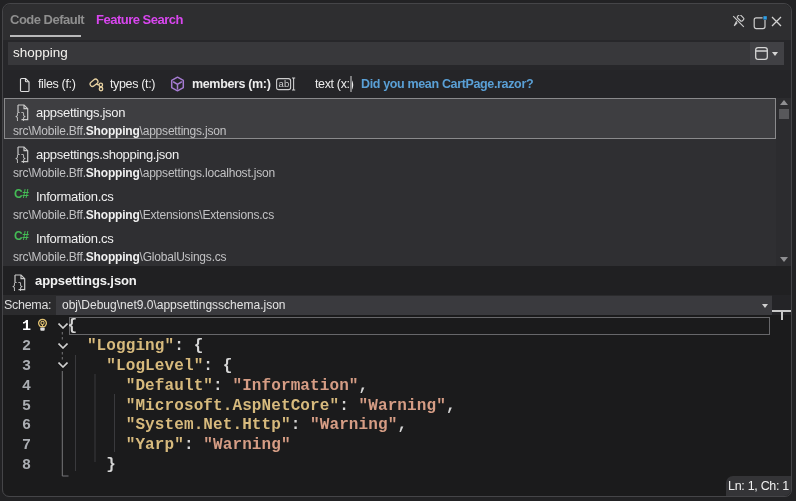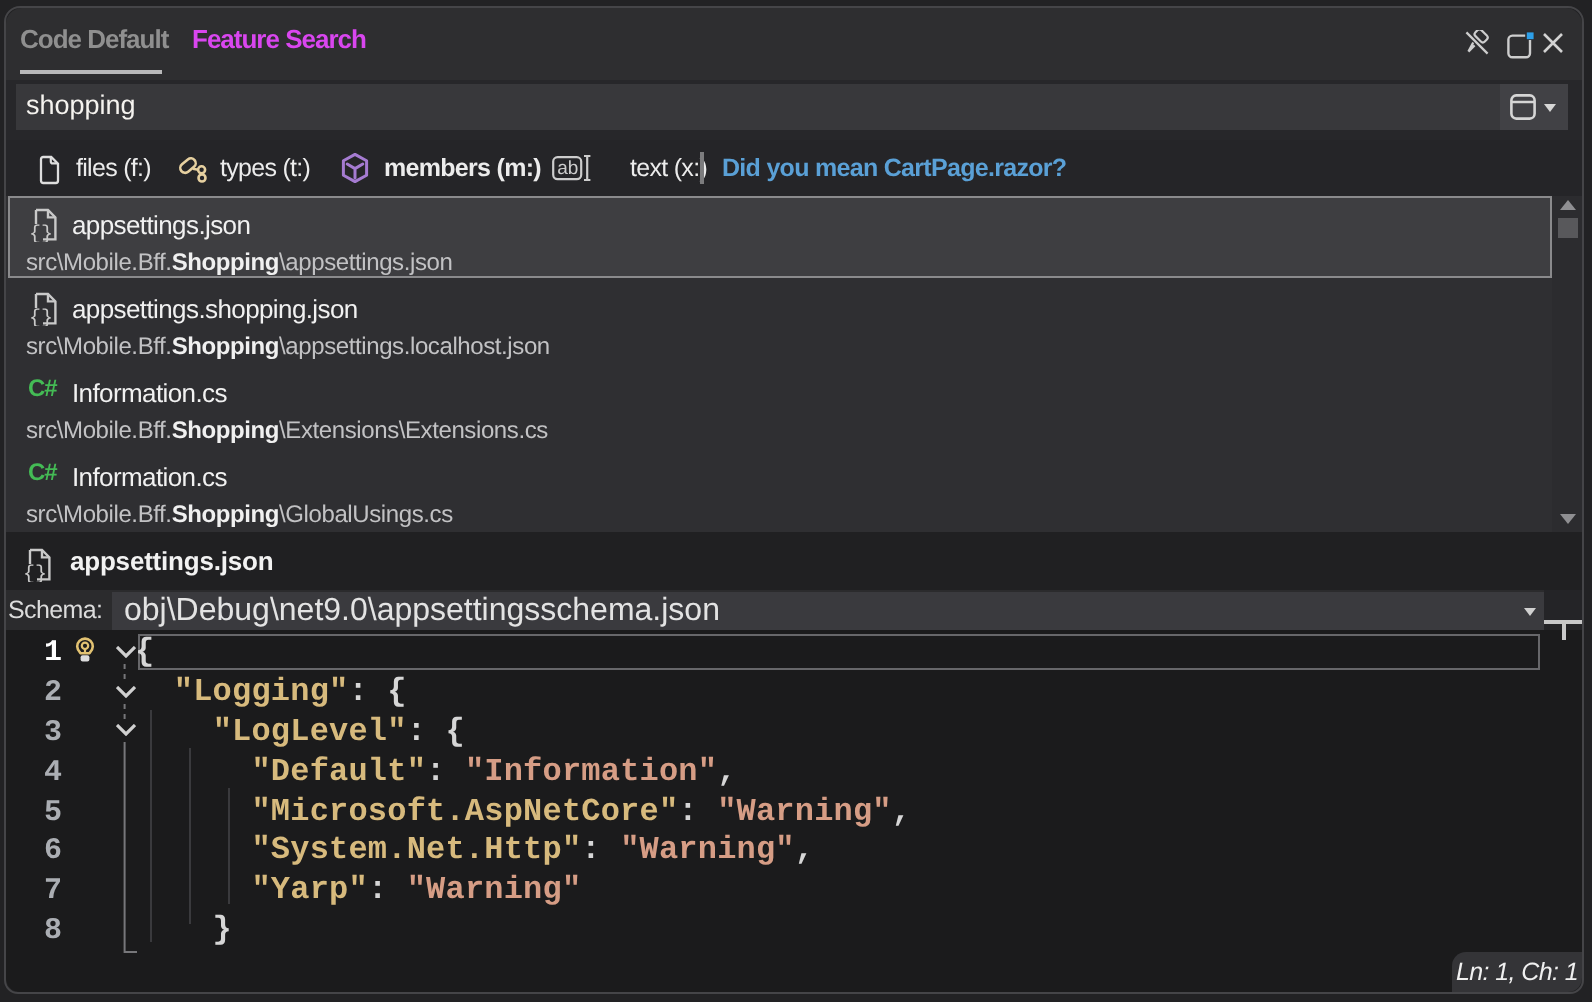--- a/index.html
+++ b/index.html
@@ -23,21 +23,21 @@
   #sel{position:absolute;left:1px;top:0px;width:772px;height:41px;background:#3e3e41;border:1px solid #8a8a8c;box-sizing:border-box;}
   #pvheader{position:absolute;left:0;top:262px;width:788px;height:29px;background:#202022;}
   #schemarow{position:absolute;left:0;top:291px;width:788px;height:24px;background:#2b2b2d;}
   #editor{position:absolute;left:0;top:311px;width:788px;height:181px;background:#1b1b1c;}
   .cl{position:absolute;left:64.5px;height:19.8px;line-height:19.8px;white-space:pre;
       font-family:"Liberation Mono",monospace;font-size:16px;font-weight:bold;letter-spacing:0.1px;color:#d6d6d6;}
   .ln{position:absolute;left:0;width:28px;height:19.8px;line-height:19.8px;text-align:right;
       font-family:"Liberation Mono",monospace;font-size:15px;font-weight:bold;color:#abaeb3;}
   .k{color:#d7ba7d;} .s{color:#d69d85;}
   .chev{position:absolute;left:55px;width:10px;height:6px;}
-  #statusbar{position:absolute;left:0;top:475px;width:788px;height:17px;font-style:italic;}
+  #statusbar{position:absolute;left:0;top:475px;width:788px;height:17px;}
   #lnbox{position:absolute;left:723px;top:-3.5px;width:65px;height:20.5px;background:#343437;
          border-radius:7px 0 0 0;font-size:12.5px;color:#f0f0f0;text-align:center;line-height:20.5px;letter-spacing:-0.3px;}
 </style>
 </head>
 <body>
 <div id="win">
   <div class="abs" style="left:0;top:36px;width:788px;height:30px;background:#27272a;"></div>
 
   <div class="abs tabtxt" style="left:7px;top:8px;color:#8f8f8f;">Code Default</div>
   <div class="abs tabtxt" style="left:93px;top:8px;color:#d946ef;">Feature Search</div>
@@ -155,21 +155,21 @@
       </g>
       <text x="-0.5" y="15.5" font-size="10" fill="#c9c9c9" font-family="Liberation Mono,monospace">{}</text>
     </svg>
     <div class="abs" style="left:32px;top:0;height:29px;line-height:29px;font-size:13px;font-weight:bold;color:#f2f2f2;letter-spacing:-0.1px;">appsettings.json</div>
   </div>
 
   <div id="schemarow">
     <div class="abs" style="left:769px;top:0;width:19px;height:24px;background:#242427;"></div>
     <div class="abs" style="left:1px;top:0;height:20px;line-height:20px;font-size:12.5px;letter-spacing:-0.3px;color:#dcdcdc;">Schema:</div>
     <div class="abs" style="left:53px;top:1px;width:716px;height:19.5px;background:#3a3a3e;">
-      <div class="abs" style="left:6px;top:0;height:19px;line-height:19px;font-size:16px;color:#e3e3e3;">obj\Debug\net9.0\appsettingsschema.json</div>
+      <div class="abs" style="left:6px;top:0;height:19px;line-height:19px;font-size:12px;color:#e3e3e3;">obj\Debug\net9.0\appsettingsschema.json</div>
       <div class="abs" style="left:706px;top:8px;width:0;height:0;border-left:3.5px solid transparent;border-right:3.5px solid transparent;border-top:4px solid #d0d0d0;"></div>
     </div>
   </div>
 
   <div id="editor">
 
     <div class="abs" style="left:769px;top:-5.2px;width:19px;height:2.2px;background:#c8c8c8;"></div>
     <div class="abs" style="left:778px;top:-3px;width:2.2px;height:8.3px;background:#c8c8c8;"></div>
 
     <svg class="abs" style="left:0;top:0;" width="788" height="164" viewBox="0 0 788 164">

